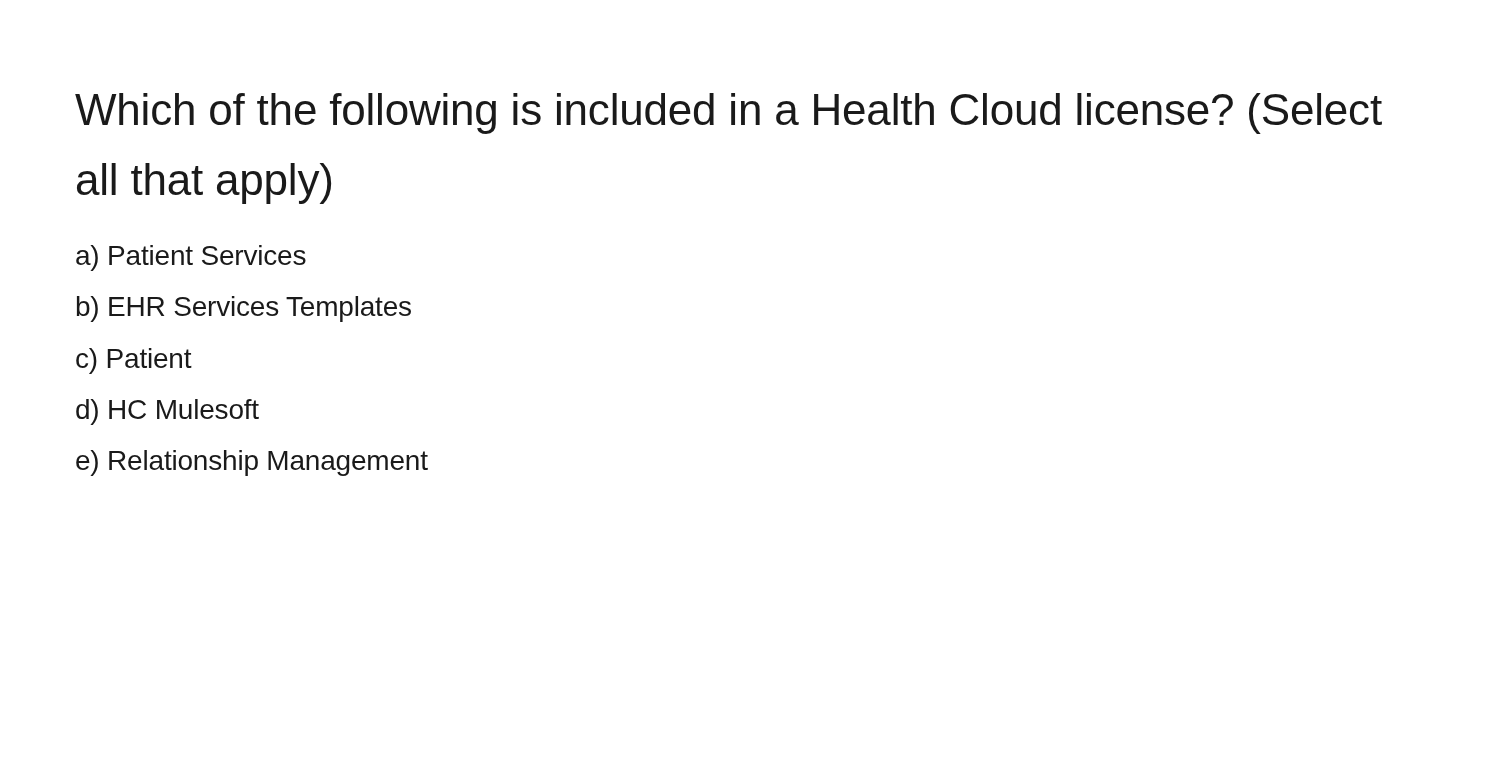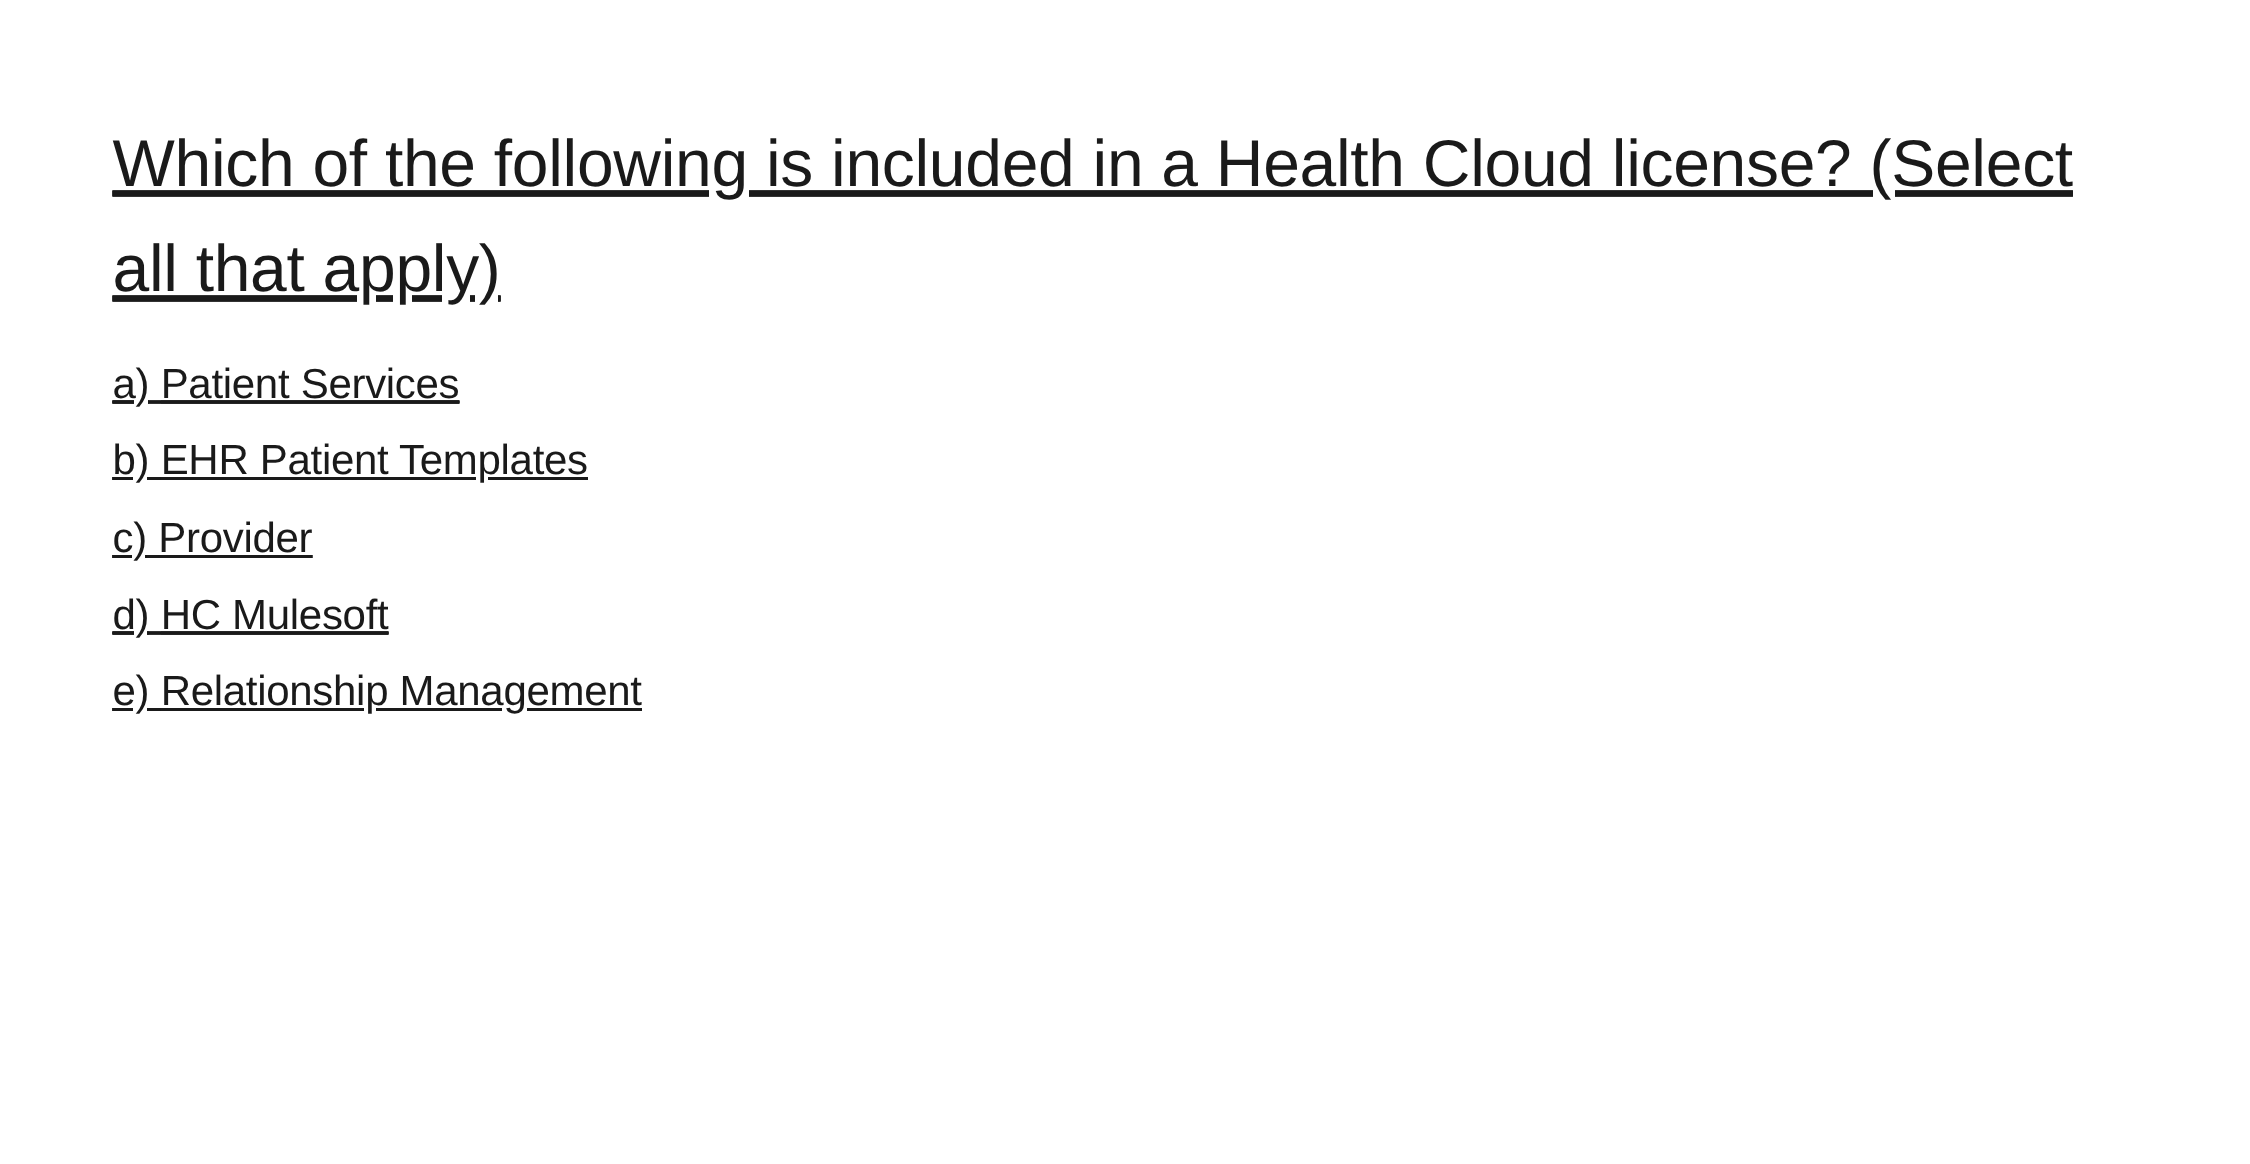--- a/index.html
+++ b/index.html
@@ -1,19 +1,18 @@
 <!DOCTYPE html>
 <html><head>
   <meta charset="utf-8">
   <style>
     * {
       margin: 0;
       padding: 0;
       box-sizing: border-box;
-      text-decoration: underline;
     }
     body {
       width: 1500px;
       height: 776px;
       background: #ffffff;
       font-family: -apple-system, BlinkMacSystemFont, "Segoe UI", Helvetica, Arial, sans-serif;
       padding: 75px 75px 0 75px;
       color: #1a1a1a;
     }
     .question-text {
@@ -34,26 +33,26 @@
 
 <div class="question-text">Which of the following is included in a Health Cloud license? (Select all that apply)</div>
 
 <div class="option">
   <span>a)</span>
   <span>Patient Services</span>
 </div>
 
 <div class="option">
   <span>b)</span>
-  <span>EHR Patient Templates</span>
+  <span>EHR Services Templates</span>
 </div>
 
 <div class="option">
   <span>c)</span>
-  <span>Provider</span>
+  <span>Patient</span>
 </div>
 
 <div class="option">
   <span>d)</span>
   <span>HC Mulesoft</span>
 </div>
 
 <div class="option">
   <span>e)</span>
   <span>Relationship Management</span>

